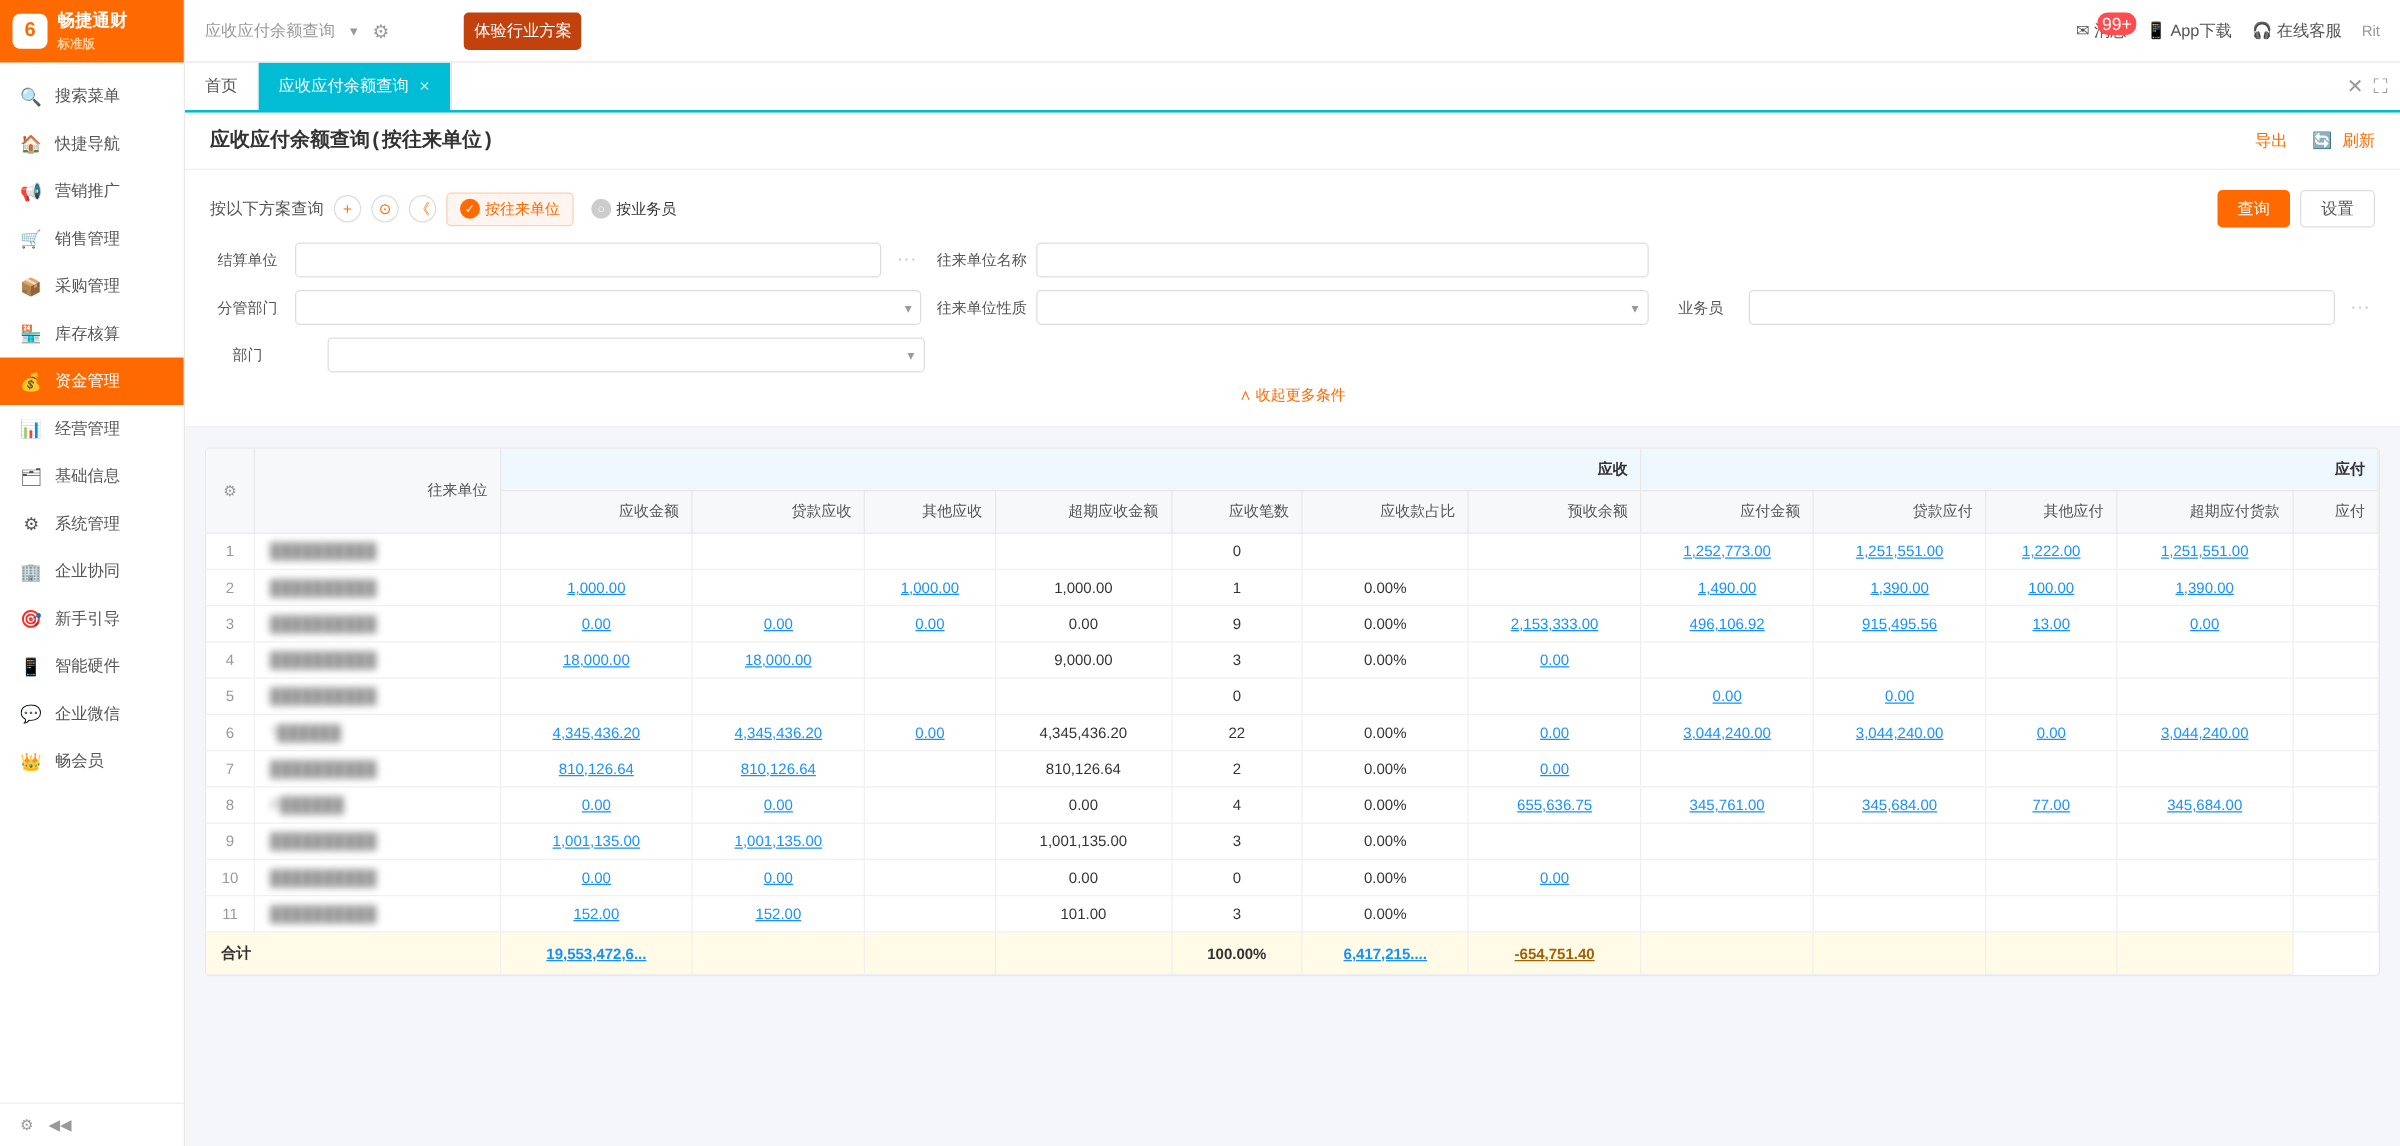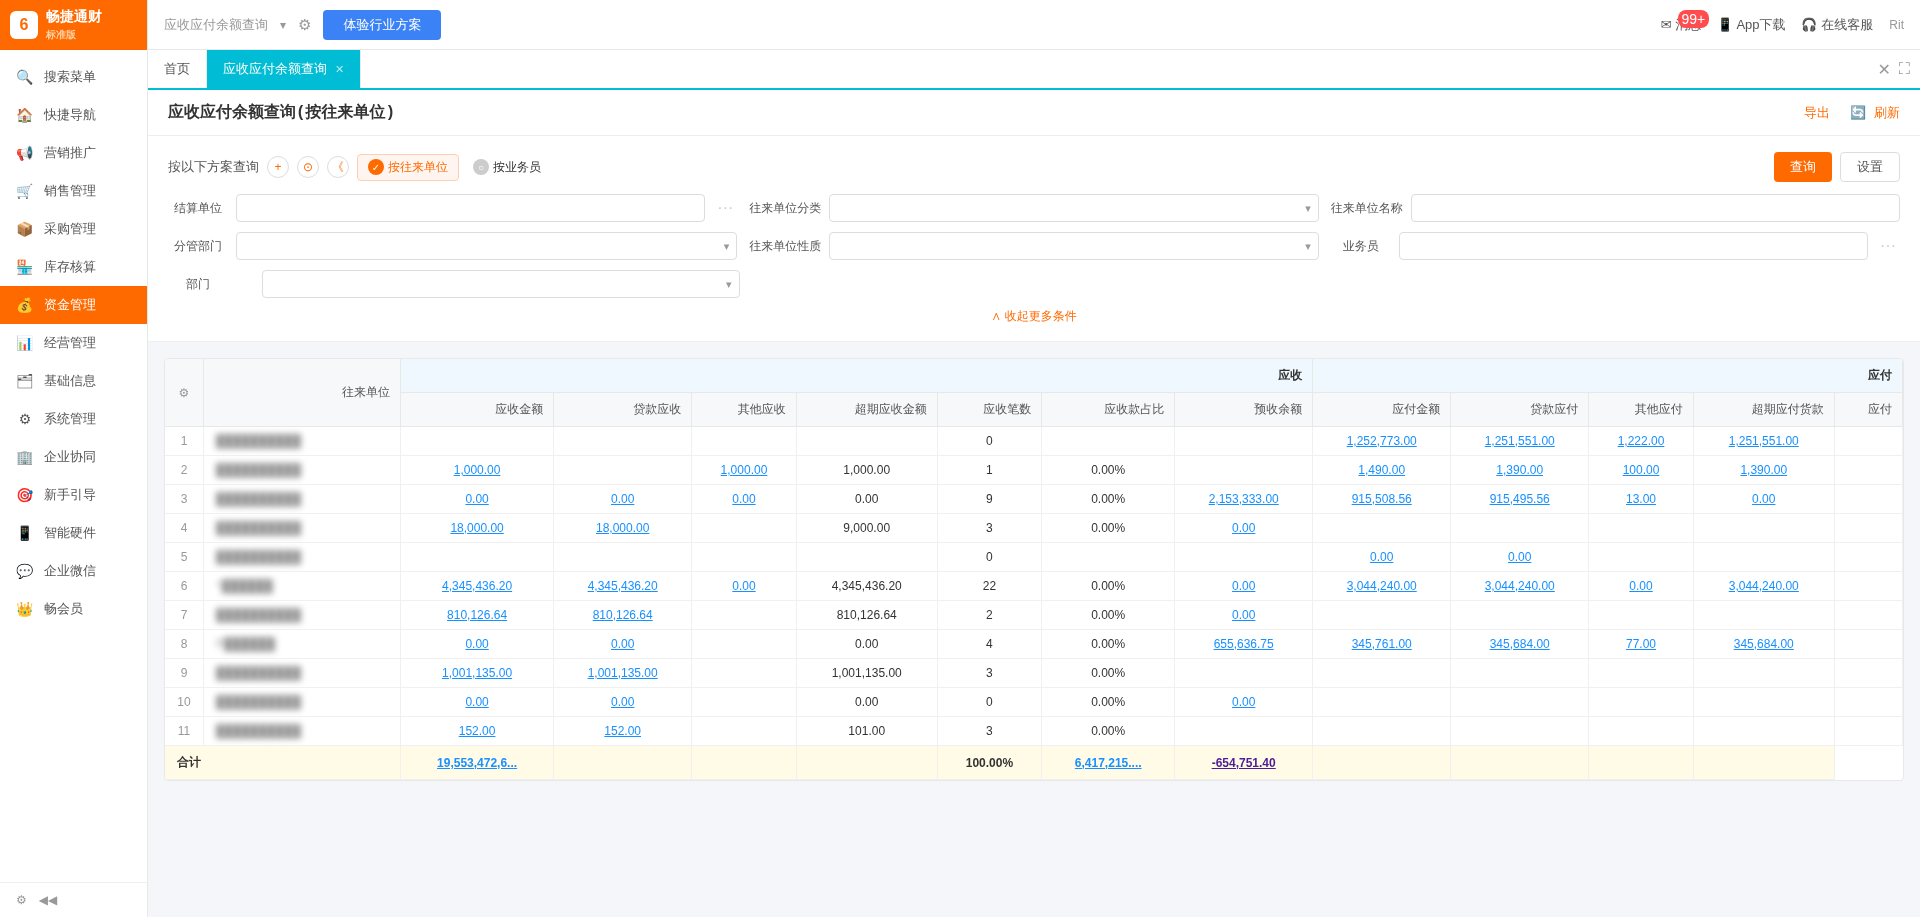--- a/index.html
+++ b/index.html
@@ -32,22 +32,22 @@
     
     .header {
       position: fixed; left: 148px; top: 0; right: 0; height: 50px;
       background: #fff; border-bottom: 1px solid #e8e8e8;
       display: flex; align-items: center; padding: 0 16px; gap: 12px; z-index: 100;
     }
     .header-title { color: #999; font-size: 13px; }
     .header-arrow { color: #999; cursor: pointer; }
     .header-gear { color: #999; cursor: pointer; font-size: 15px; }
     .header-btn-primary {
-      background: #3b82f6; color: #fff; border: none; padding: 6px 20px;
-      border-radius: 4px; cursor: pointer; font-size: 13px;
+      background: #c2410c; color: #fff; border: none; padding: 6px 8px;
+      border-radius: 4px; cursor: pointer; font-size: 13px; margin-left: 48px;
     }
     .header-right { margin-left: auto; display: flex; align-items: center; gap: 16px; color: #555; font-size: 13px; }
     .header-badge { position: relative; display: inline-block; }
     .badge-count {
       position: absolute; top: -6px; right: -8px; background: #ff4d4f;
       color: #fff; font-size: 14px; padding: 1px 4px; border-radius: 8px; min-width: 16px; text-align: center;
     }
     .header-user { color: #999; font-size: 12px; }
 
     
@@ -266,26 +266,20 @@
         <button style="background: #ff6a00; color: #fff; border: none; padding: 5px 16px; border-radius: 4px; cursor: pointer; font-size: 13px;">查询</button>
         <button style="background: #fff; color: #555; border: 1px solid #ddd; padding: 5px 16px; border-radius: 4px; cursor: pointer; font-size: 13px;">设置</button>
       </div>
     </div>
 
     <div style="display: grid; grid-template-columns: 1fr 1fr 1fr; gap: 12px; margin-bottom: 10px;">
       <div class="filter-item">
         <label class="filter-label">结算单位</label>
         <input class="filter-input" type="text" style="flex: 1 1 0%;">
         <span class="filter-dots">···</span>
-      </div>
-      <div class="filter-item">
-        <label class="filter-label">往来单位分类</label>
-        <div class="filter-select">
-          <select><option></option></select>
-        </div>
       </div>
       <div class="filter-item">
         <label class="filter-label">往来单位名称</label>
         <input class="filter-input" type="text" style="flex: 1 1 0%;">
       </div>
     </div>
 
     <div style="display: grid; grid-template-columns: 1fr 1fr 1fr; gap: 12px; margin-bottom: 10px;">
       <div class="filter-item">
         <label class="filter-label">分管部门</label>
@@ -384,21 +378,21 @@
             <tr>
               <td class="row-num">3</td>
               <td class="partner-col blurred">██████████</td>
               <td class="num-link">0.00</td>
               <td class="num-link">0.00</td>
               <td class="num-link">0.00</td>
               <td>0.00</td>
               <td>9</td>
               <td>0.00%</td>
               <td class="num-link">2,153,333.00</td>
-              <td class="num-link">915,508.56</td>
+              <td class="num-link">496,106.92</td>
               <td class="num-link">915,495.56</td>
               <td class="num-link">13.00</td>
               <td class="num-link">0.00</td>
               <td></td>
             </tr>
             <tr>
               <td class="row-num">4</td>
               <td class="partner-col blurred">██████████</td>
               <td class="num-link">18,000.00</td>
               <td class="num-link">18,000.00</td>
@@ -528,21 +522,21 @@
           </tbody>
         <tfoot>
           <tr style="background: #fffbe6; font-weight: bold;">
             <td colspan="2" style="padding: 8px 12px; text-align: left; font-weight: bold;">合计</td>
             <td class="num-link">19,553,472,6...</td>
             <td></td>
             <td></td>
             <td></td>
             <td>100.00%</td>
             <td class="num-link">6,417,215....</td>
-            <td style="color:#4c1d95;" class="num-link">-654,751.40</td>
+            <td style="color:#a16207;" class="num-link">-654,751.40</td>
             <td></td>
             <td></td>
             <td></td>
             <td></td>
           </tr>
         </tfoot>
       </table>
     </div>
   </div>
 </div>

